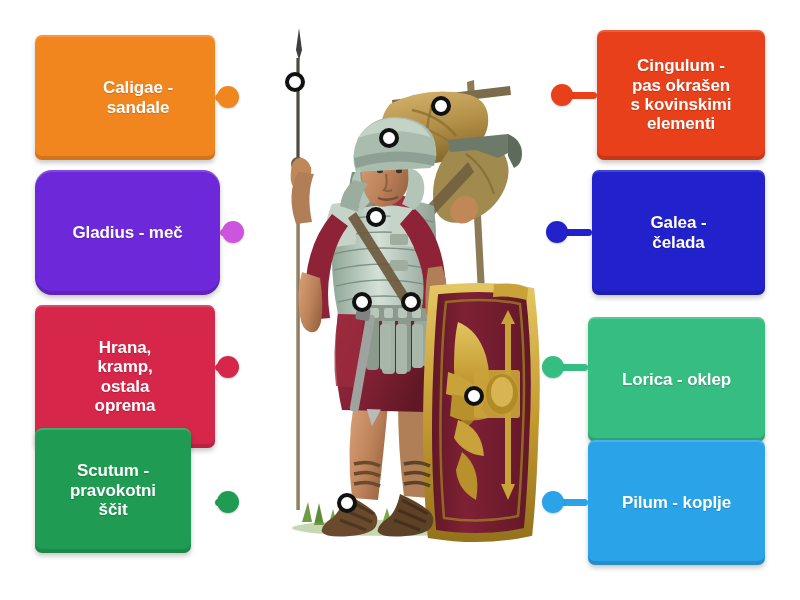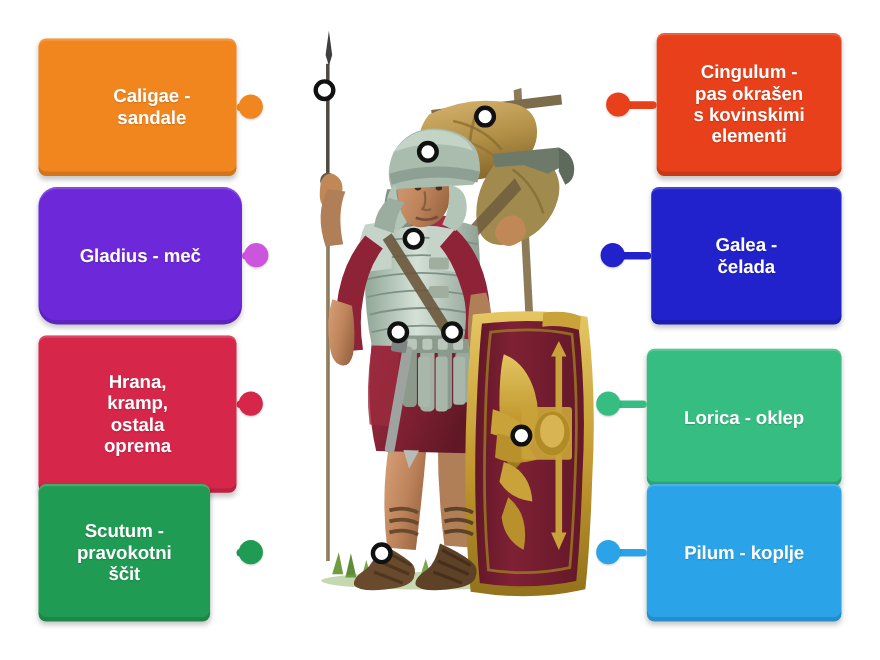--- a/index.html
+++ b/index.html
@@ -330,21 +330,21 @@
       <div class="connector" style="background: rgb(204, 85, 221); left: 220px; width: 13px; top: 228.5px;"></div>
       <div class="conn-knob" style="background: rgb(204, 85, 221); left: 222px; top: 221px;"></div>
       <div class="label-box" style="left: 35px; top: 305px; width: 180px; height: 143px; background: rgb(214, 38, 74);">
         <span class="txt">Hrana,
 kramp,
 ostala
 oprema</span>
       </div>
       <div class="connector" style="background: rgb(214, 38, 74); left: 215px; width: 13px; top: 363.5px;"></div>
       <div class="conn-knob" style="background: rgb(214, 38, 74); left: 217px; top: 356px;"></div>
-      <div class="label-box" style="left: 35px; top: 440px; width: 156px; height: 125px; background: rgb(31, 155, 83);">
+      <div class="label-box" style="left: 35px; top: 428px; width: 156px; height: 125px; background: rgb(31, 155, 83);">
         <span class="txt">Scutum -
 pravokotni
 ščit</span>
       </div>
       <div class="connector" style="background: rgb(31, 155, 83); left: 215px; width: 13px; top: 498.5px;"></div>
       <div class="conn-knob" style="background: rgb(31, 155, 83); left: 217px; top: 491px;"></div>
     </div>
   <div id="labels-right">
       <div class="label-box" style="left: 597px; top: 30px; width: 168px; height: 130px; background: rgb(232, 64, 26);">
         <span class="txt">Cingulum -

